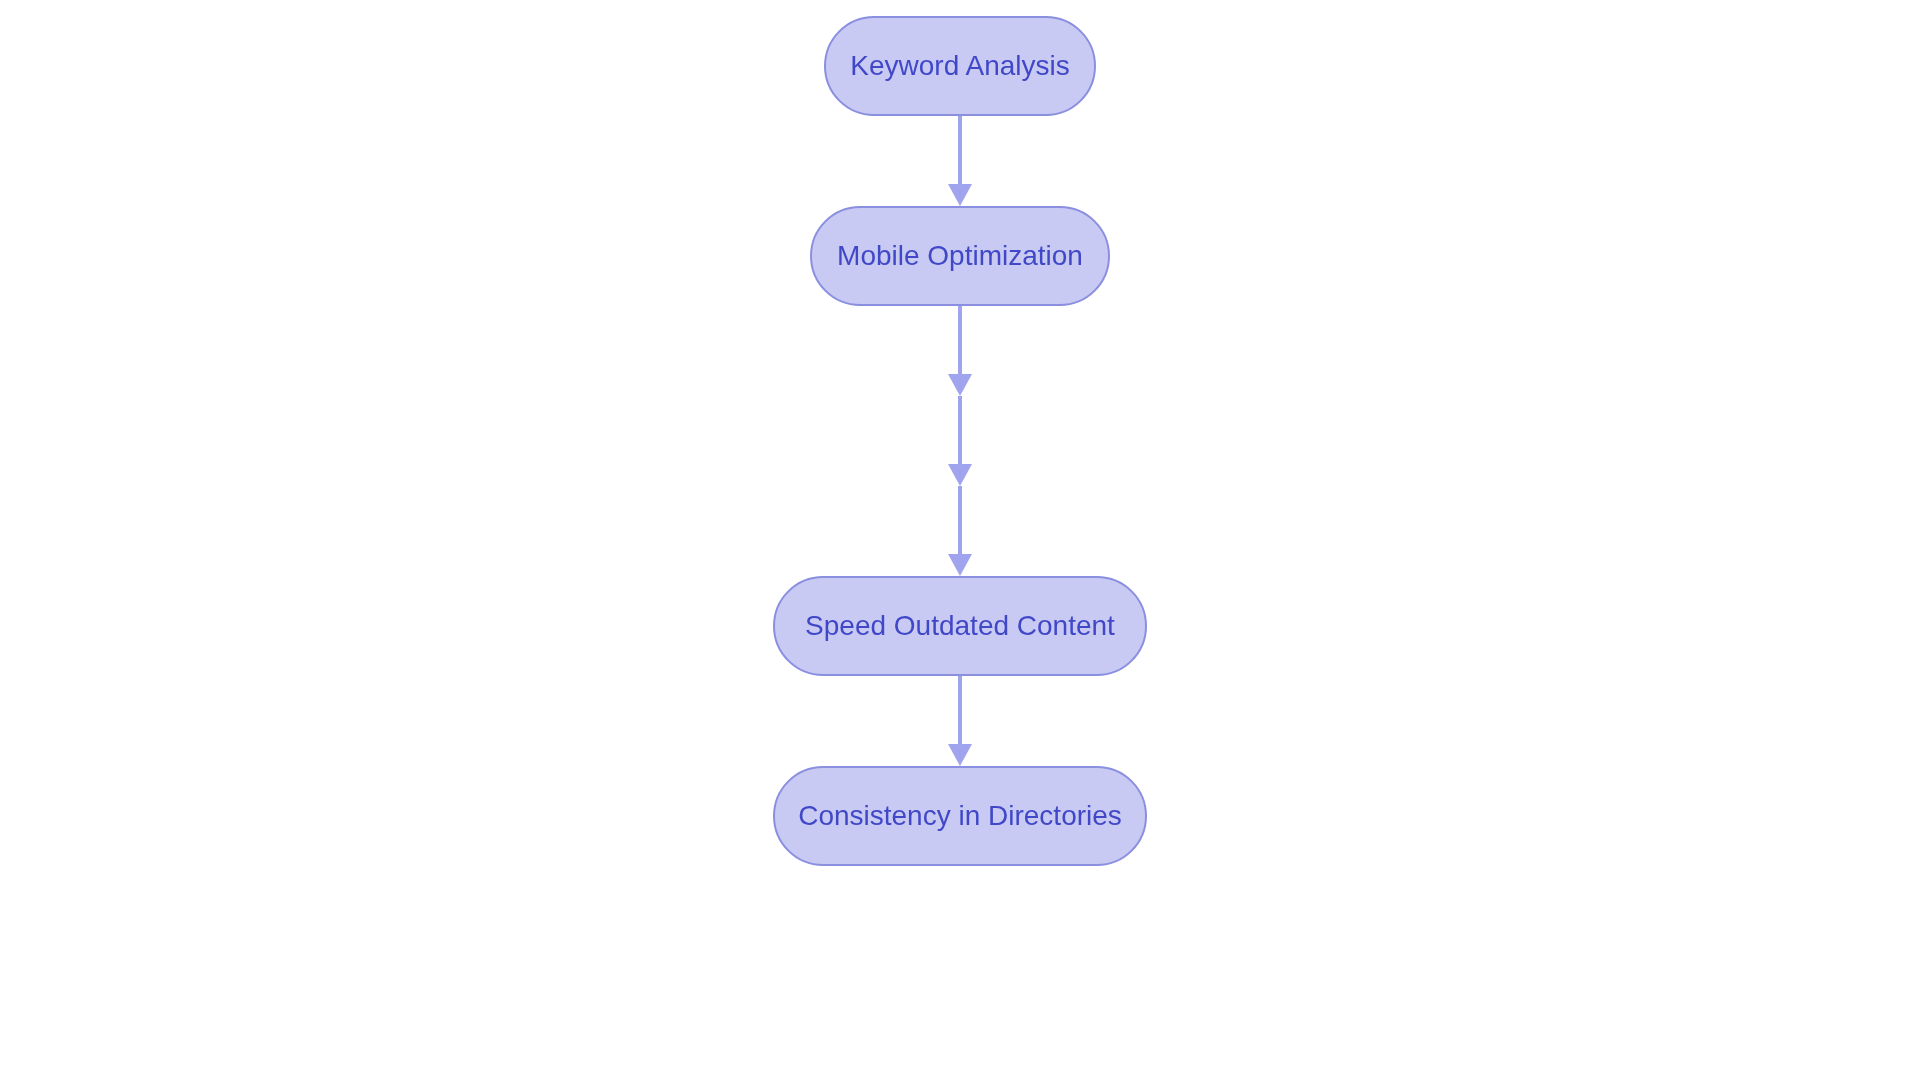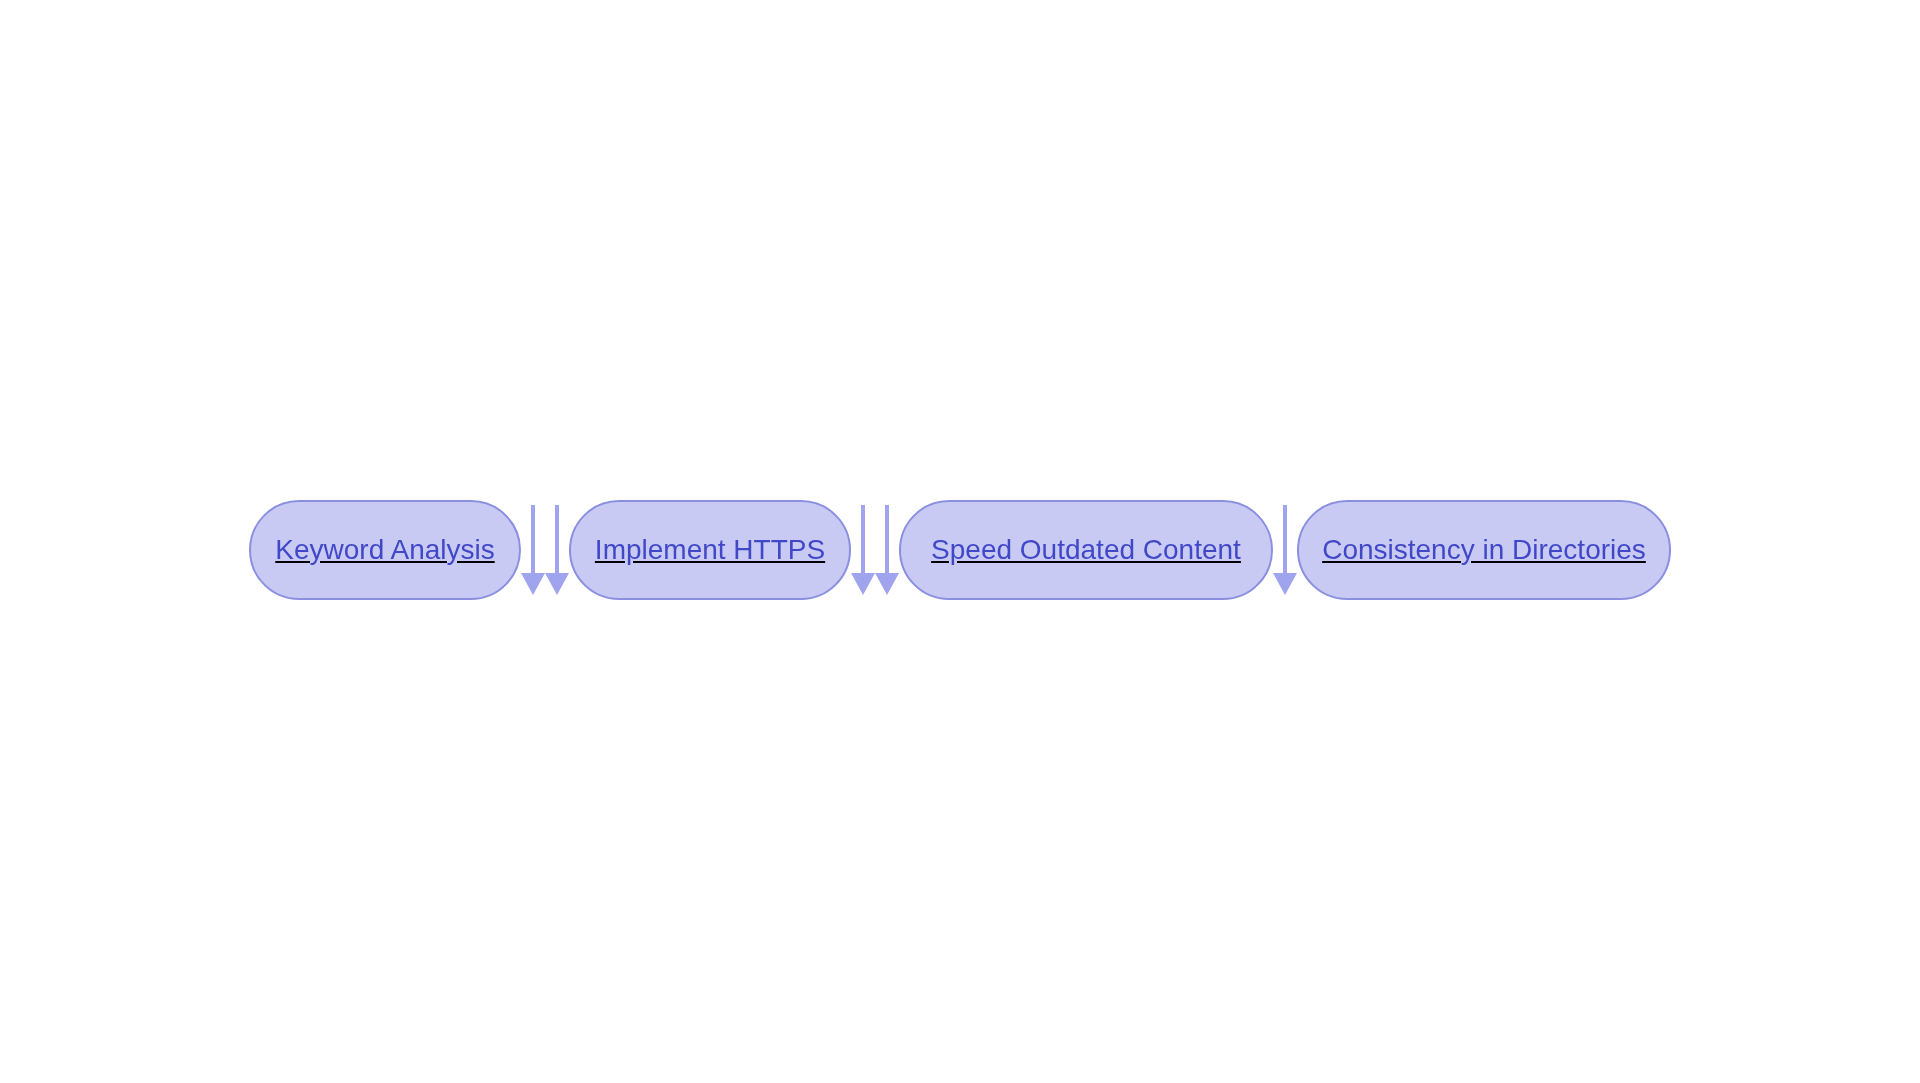--- a/index.html
+++ b/index.html
@@ -17,23 +17,22 @@
     height: 1083px;
     background: var(--canvas-bg);
     padding-top: 16px;
     display: flex;
     justify-content: center;
     font-family: "Liberation Sans", sans-serif;
     overflow: hidden;
   }
   .flow {
     display: flex;
-    flex-direction: row;
+    flex-direction: column;
     align-items: center;
-    text-decoration: underline;
   }
   .node {
     flex: 0 0 auto;
     height: 100px;
     border: 2px solid var(--node-border);
     border-radius: 50px;
     background: var(--node-fill);
     display: flex;
     align-items: center;
     justify-content: center;
@@ -72,29 +71,29 @@
   <div class="flow" id="flow">
   <div class="node" style="width: 272px;">
     <span class="node-label">Keyword Analysis</span>
   </div>
 
   <div class="arrow">
     <div class="arrow-stem"></div>
     <div class="arrow-head"></div>
   </div>
 
+  <div class="node" style="width: 300px;">
+    <span class="node-label">Mobile Optimization</span>
+  </div>
 
   <div class="arrow">
     <div class="arrow-stem"></div>
     <div class="arrow-head"></div>
   </div>
 
-  <div class="node" style="width: 282px;">
-    <span class="node-label">Implement HTTPS</span>
-  </div>
 
   <div class="arrow">
     <div class="arrow-stem"></div>
     <div class="arrow-head"></div>
   </div>
 
 
   <div class="arrow">
     <div class="arrow-stem"></div>
     <div class="arrow-head"></div>

